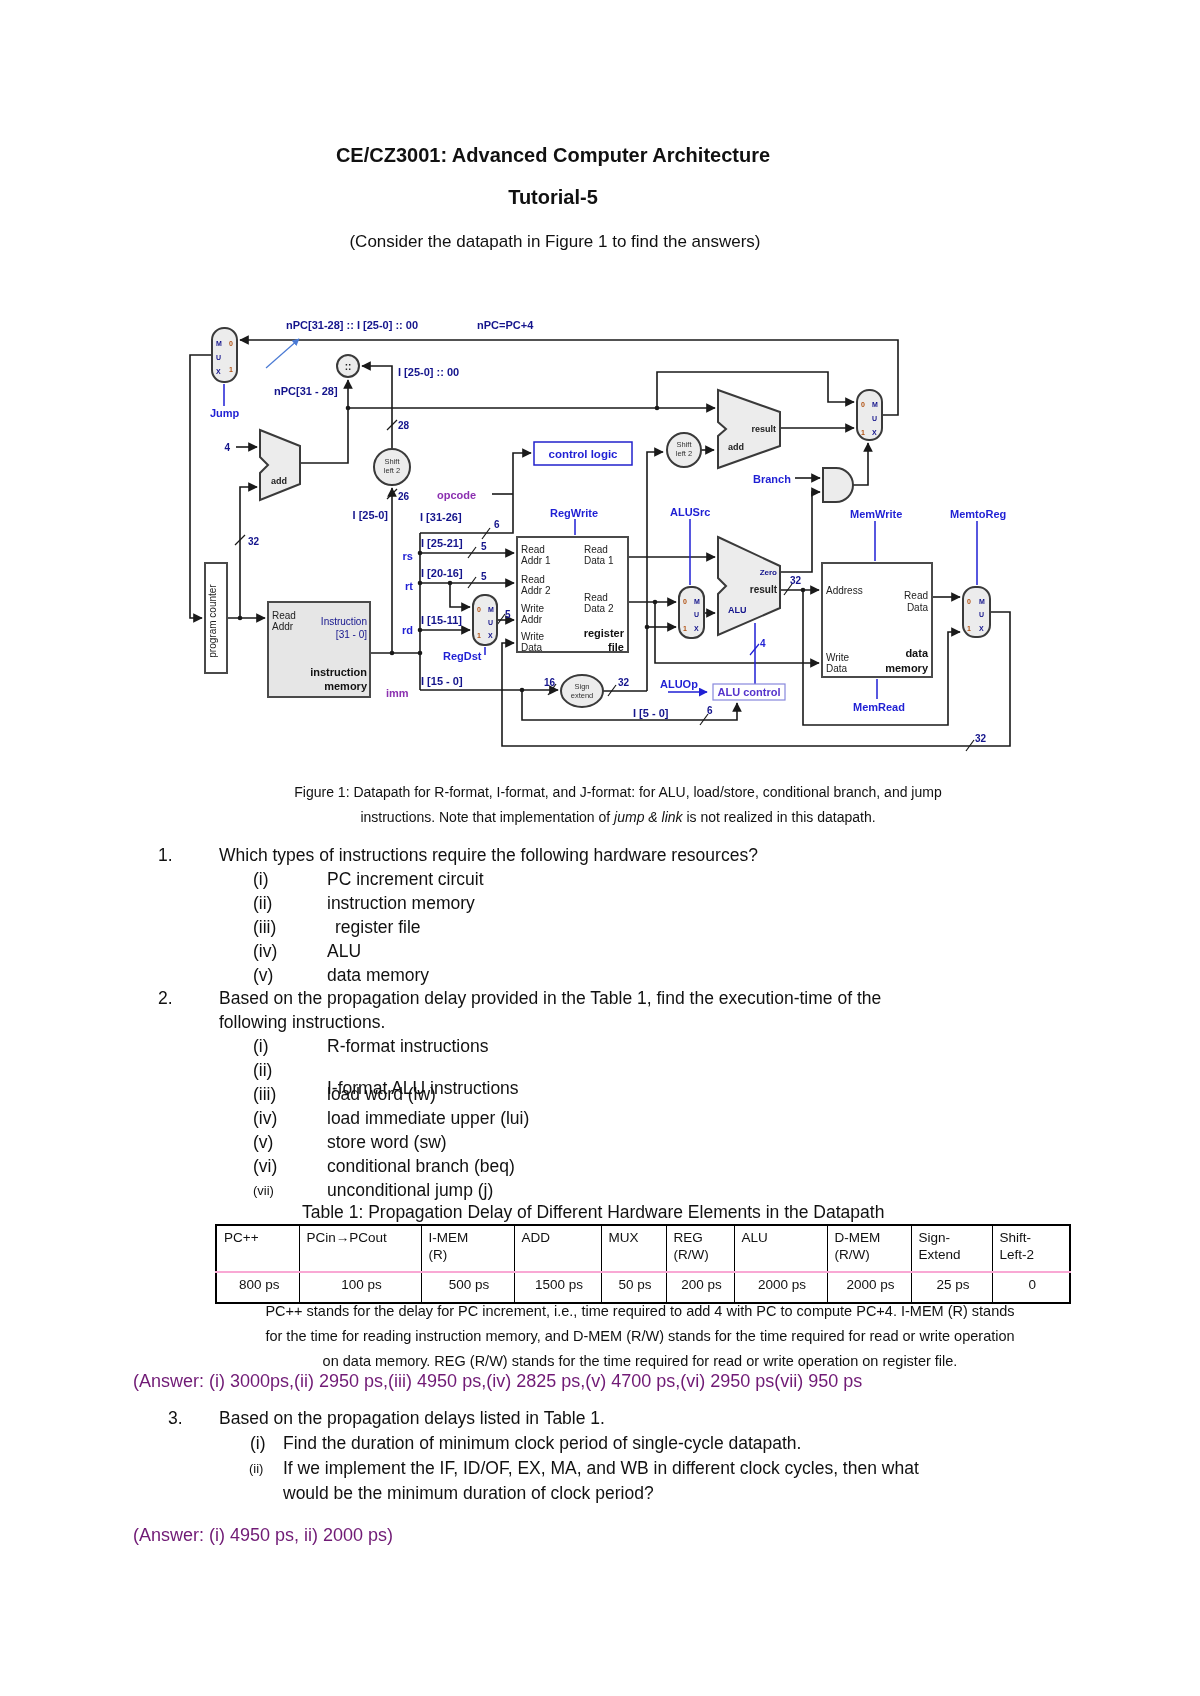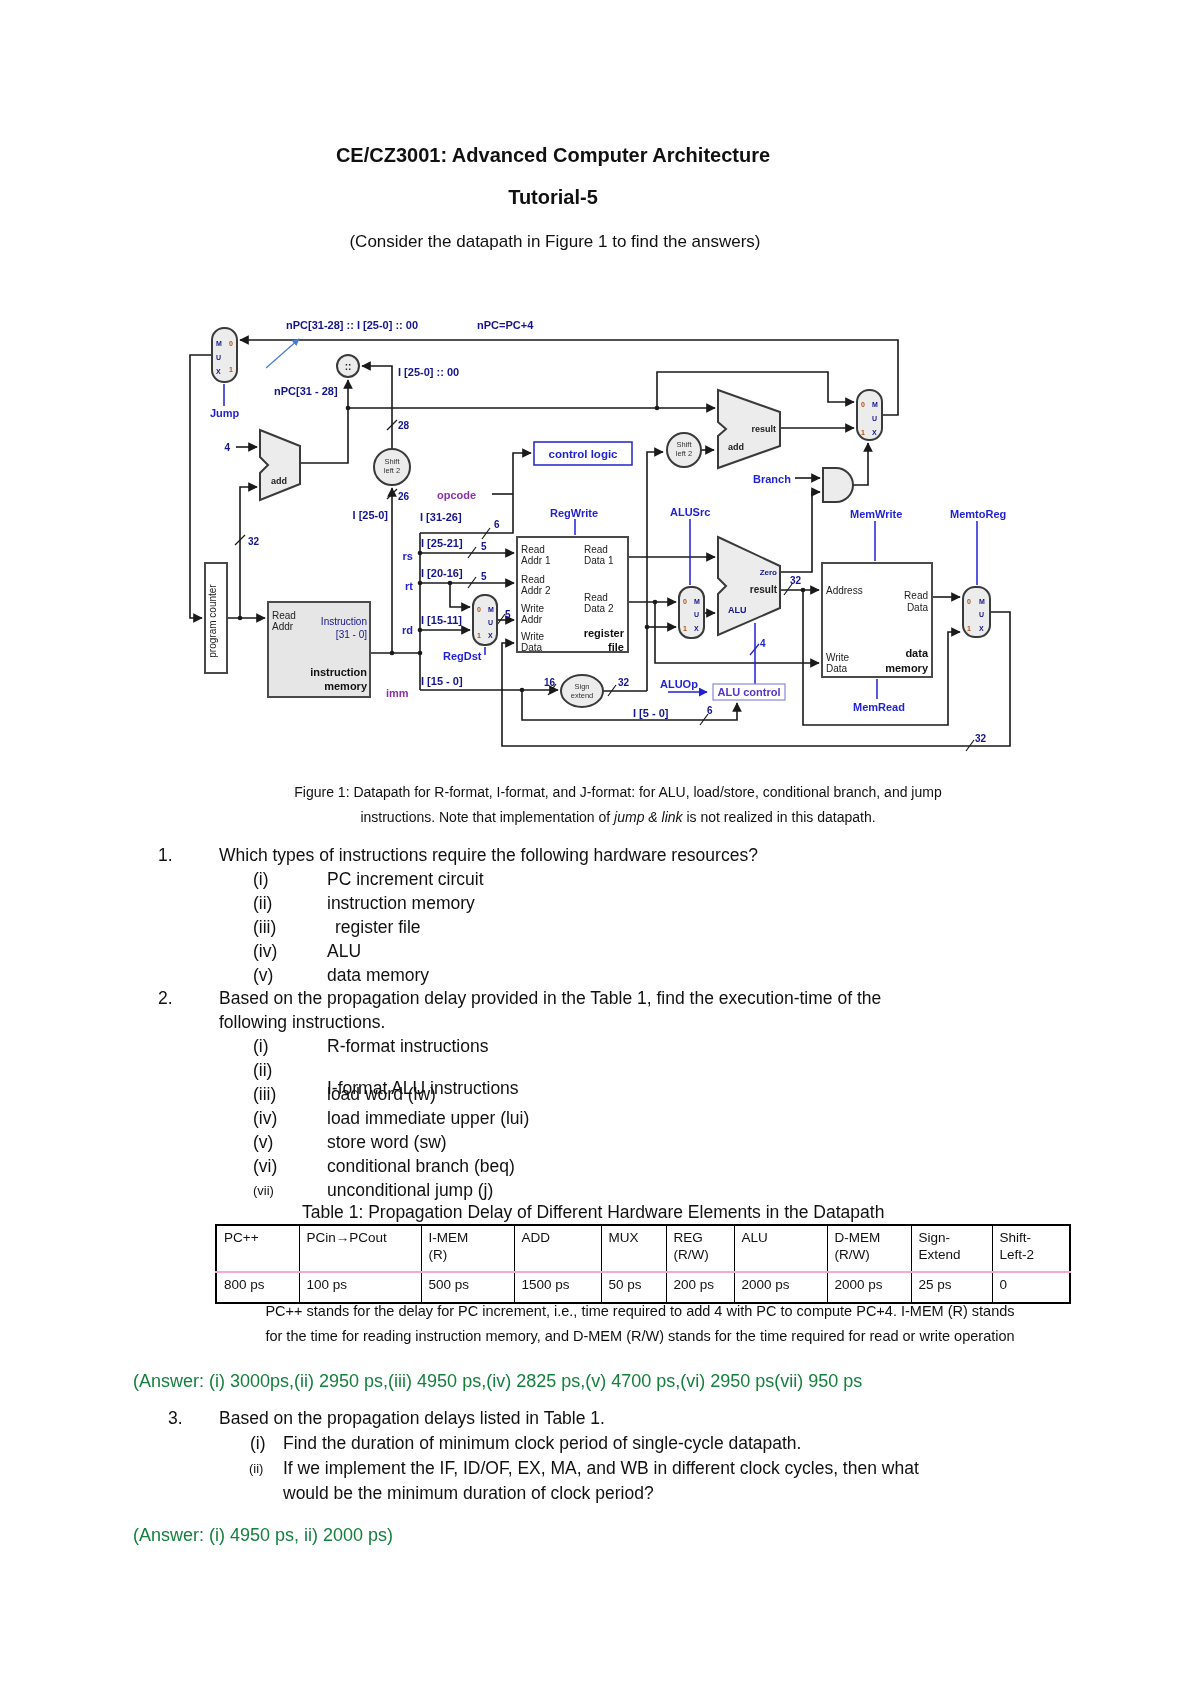--- a/index.html
+++ b/index.html
@@ -4,28 +4,28 @@
 <style>
   html,body{margin:0;padding:0;background:#888;}
   #page{position:relative;width:1200px;height:1696px;background:#ffffff;overflow:hidden;
         font-family:"Liberation Sans",sans-serif;color:#111;}
   .abs{position:absolute;white-space:nowrap;}
   .title{font-size:20px;font-weight:bold;text-align:center;}
   .intro{font-size:17px;text-align:center;}
   .body-txt{font-size:17.5px;}
   .small-c{font-size:14px;text-align:center;}
   .note-c{font-size:14.5px;text-align:center;}
-  .answer{font-size:18px;color:#15803d;}
+  .answer{font-size:18px;color:#701a75;}
   .tabcap{font-size:17.5px;}
   
   table.delay{border-collapse:collapse;table-layout:fixed;border:2px solid #000;}
   table.delay td,table.delay th{border:1px solid #000;font-size:13.5px;font-weight:normal;
         text-align:left;vertical-align:top;padding:3px 4px 2px 7px;line-height:17px;}
   table.delay th{border-bottom:2px solid #f9a8d4;height:40px;}
-  table.delay td{height:24px;}
+  table.delay td{height:24px;text-align:center;}
   
   svg text{font-family:"Liberation Sans",sans-serif;}
   .lbl{font-size:11px;font-weight:bold;fill:#14148c;}
   .ctl{font-size:11px;font-weight:bold;fill:#1f1fd4;}
   .num{font-size:10px;font-weight:bold;fill:#14148c;}
   .numb{font-size:10px;font-weight:bold;fill:#1f1fd4;}
   .vio{font-size:11px;font-weight:bold;fill:#8b30b0;}
   .port{font-size:10px;fill:#222;}
   .portn{font-size:10px;fill:#14148c;}
   .bname{font-size:11px;font-weight:bold;fill:#111;}
@@ -393,20 +393,21 @@
       <td data-name="delay-value" data-bind="table.values.6">2000 ps</td>
       <td data-name="delay-value" data-bind="table.values.7">2000 ps</td>
       <td data-name="delay-value" data-bind="table.values.8">25 ps</td>
       <td data-name="delay-value" data-bind="table.values.9">0</td>
     </tr>
   </tbody>
     </table>
 
   <div class="abs note-c" style="left:180px;top:1303px;width:920px;" data-name="table-note-line1" data-bind="note.line1">PC++ stands for the delay for PC increment, i.e., time required to add 4 with PC to compute PC+4. I-MEM (R) stands</div>
   <div class="abs note-c" style="left:180px;top:1328px;width:920px;" data-name="table-note-line2" data-bind="note.line2">for the time for reading instruction memory, and D-MEM (R/W) stands for the time required for read or write operation</div>
+  <div class="abs note-c" style="left:180px;top:1353px;width:920px;" data-name="table-note-line3" data-bind="note.line3">on data memory. REG (R/W) stands for the time required for read or write operation on register file.</div>
 
   <div class="abs answer" style="left:133px;top:1368px;" data-name="answer-q2" data-bind="answers.q2">(Answer: (i) 3000ps,(ii) 2950 ps,(iii) 4950 ps,(iv) 2825 ps,(v) 4700 ps,(vi) 2950 ps(vii) 950 ps</div>
   <style>#page div[data-name="answer-q2"]{top:1371px !important;}</style>
 
   <div class="abs body-txt" style="left:168px;top:1408px;" data-name="q3-number" data-bind="q3.n">3.</div>
   <div class="abs body-txt" style="left:219px;top:1408px;" data-name="q3-text" data-bind="q3.text">Based on the propagation delays listed in Table 1.</div>
   <div class="abs body-txt" style="left:250px;top:1433px;" data-name="q3-item-num" data-bind="q3.items_i_n">(i)</div>
   <div class="abs body-txt" style="left:283px;top:1433px;" data-name="q3-item-text" data-bind="q3.items_i_t">Find the duration of minimum clock period of single-cycle datapath.</div>
   <div class="abs" style="left:249px;top:1461px;font-size:13px;" data-name="q3-item-num" data-bind="q3.items_ii_n">(ii)</div>
   <div class="abs body-txt" style="left:283px;top:1458px;" data-name="q3-item-text-line1" data-bind="q3.items_ii_t1">If we implement the IF, ID/OF, EX, MA, and WB in different clock cycles, then what</div>

